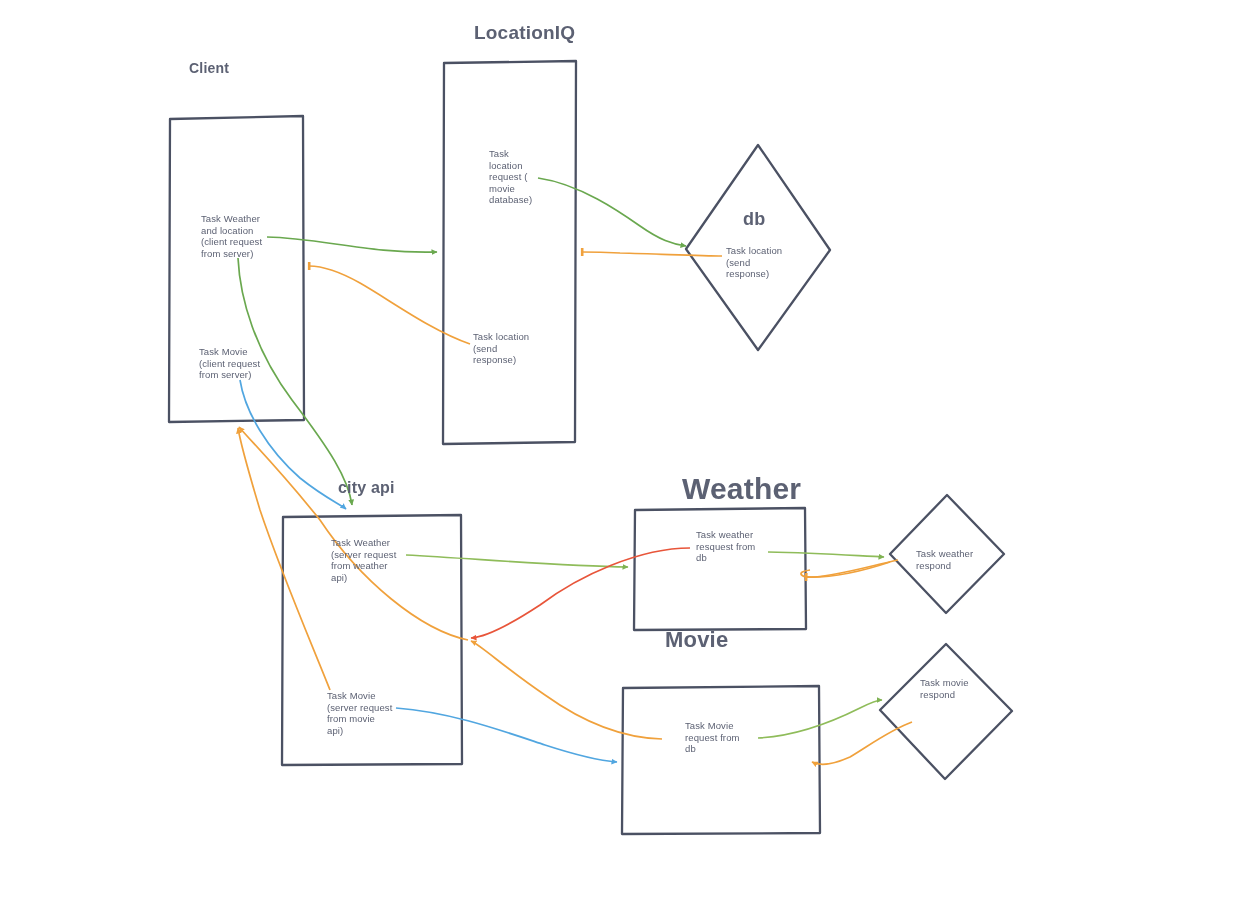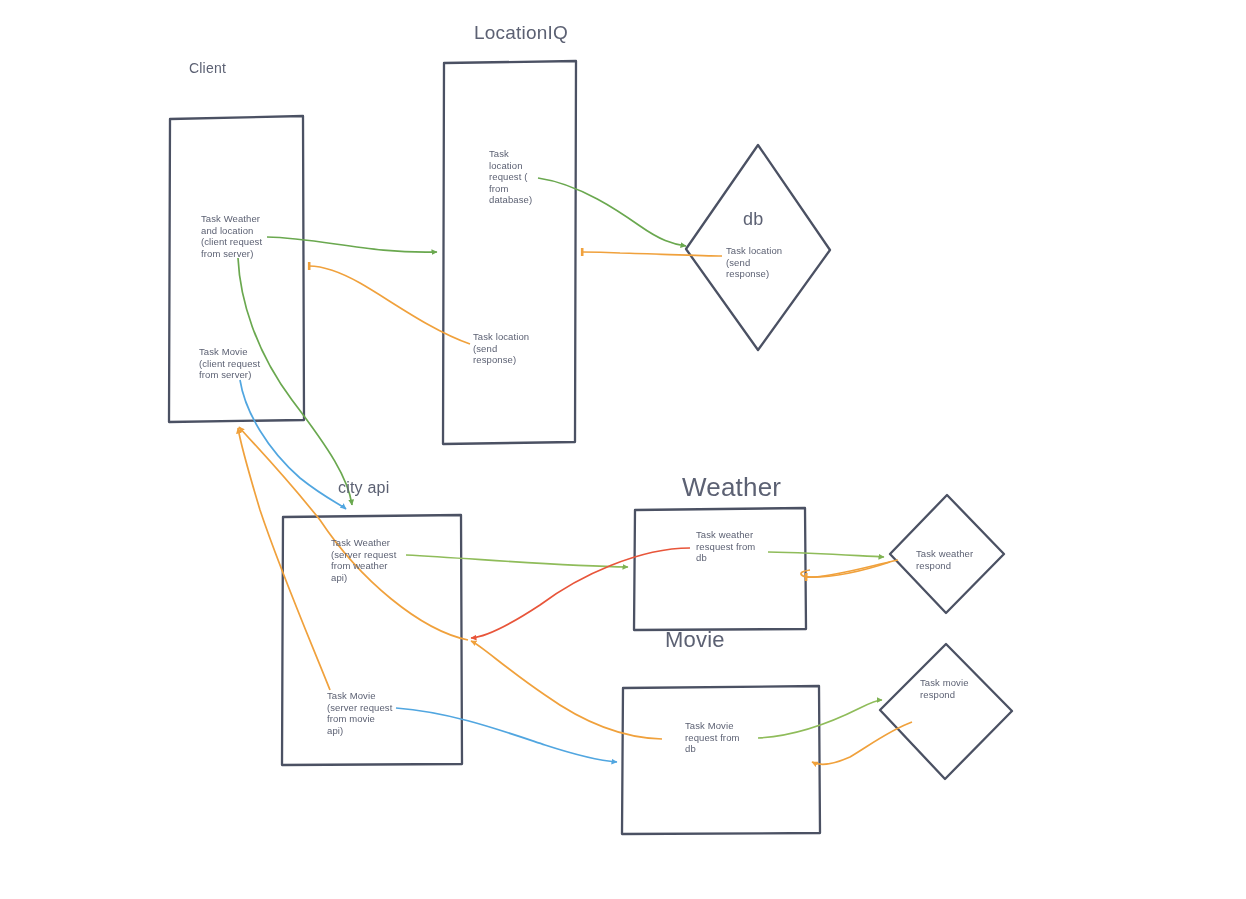--- a/index.html
+++ b/index.html
@@ -18,21 +18,21 @@
     position: absolute;
     left: 0;
     top: 0;
     width: 1246px;
     height: 899px;
   }
   .node-title {
     position: absolute;
     color: #5c6173;
     font-family: "Liberation Sans", sans-serif;
-    font-weight: 400;
+    font-weight: 700;
     white-space: nowrap;
     letter-spacing: 0.2px;
   }
   .edge-label {
     position: absolute;
     color: #5c6173;
     font-family: "Liberation Sans", sans-serif;
     font-size: 9.5px;
     line-height: 11.6px;
     white-space: pre-line;
@@ -117,37 +117,37 @@
 </svg>
 
 <div class="node-title" style="left:189px; top:60px; font-size:14px;text-align:right;">Client</div>
 
 <div class="node-title" style="left:474px; top:22px; font-size:19px;">LocationIQ</div>
 
 <div class="node-title" style="left:743px; top:209px; font-size:18px;">db</div>
 
 <div class="node-title" style="left:338px; top:479px; font-size:16px;">city api</div>
 
-<div class="node-title" style="left:682px; top:472px; font-size:26px;">Weather</div>
+<div class="node-title" style="left:682px; top:472px; font-size:30px;">Weather</div>
 
 <div class="node-title" style="left:665px; top:627px; font-size:22px;">Movie</div>
 
 <div class="edge-label" style="left:201px; top:213px;">Task Weather
 and location
 (client request
 from server)</div>
 
 <div class="edge-label" style="left:199px; top:346px;">Task Movie
 (client request
 from server)</div>
 
 <div class="edge-label" style="left:489px; top:148px;">Task
 location
 request (
-from
+movie
 database)</div>
 
 <div class="edge-label" style="left:473px; top:331px;">Task location
 (send
 response)</div>
 
 <div class="edge-label" style="left:726px; top:245px;">Task location
 (send
 response)</div>
 

